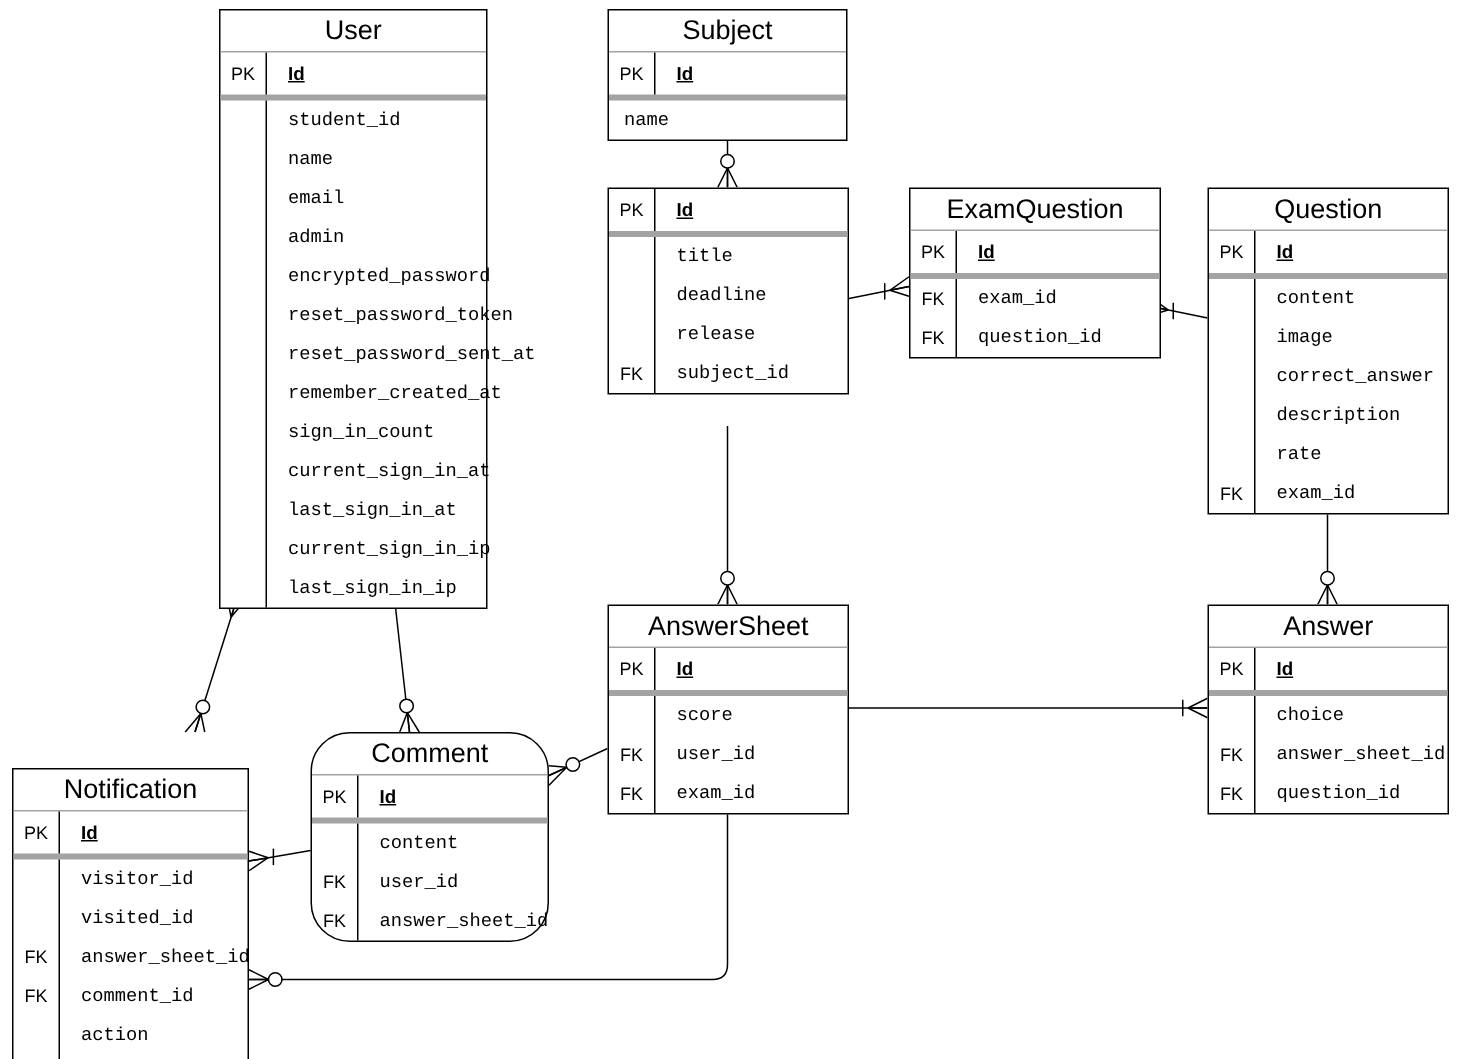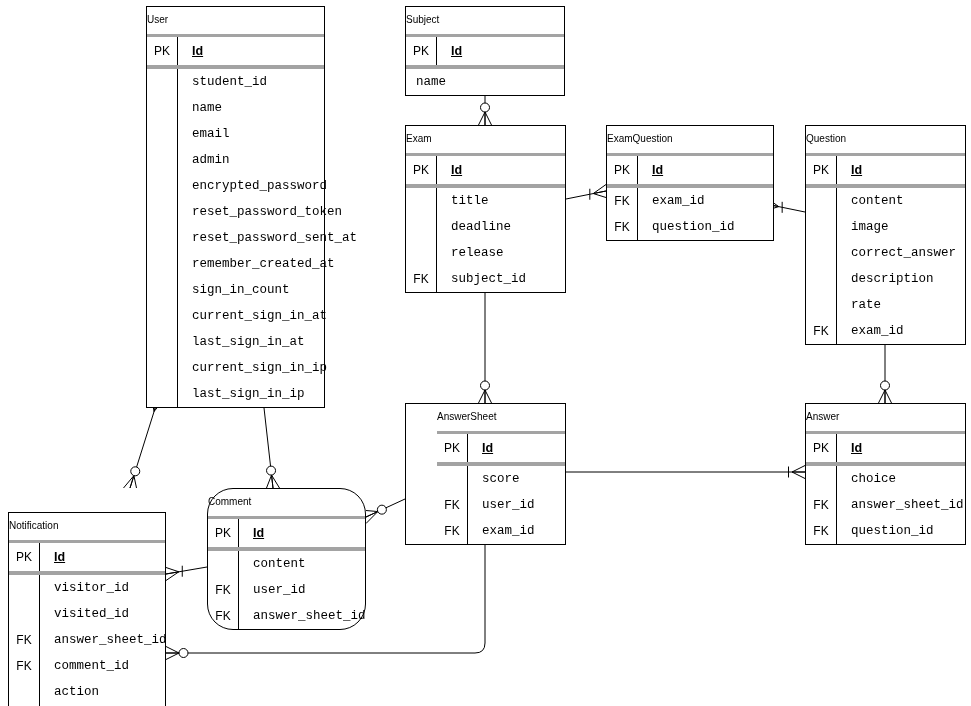--- a/index.html
+++ b/index.html
@@ -7,22 +7,22 @@
     position:relative; width:971px; height:706px; background:#ffffff;
     font-family:"Liberation Sans", sans-serif; color:#000;
     overflow:hidden;
   }
   #connector-layer { position:absolute; left:0; top:0; }
   .entity {
     position:absolute; background:#ffffff; border:1px solid #000;
     box-sizing:border-box;
   }
   .entity-title {
-    height:27px; line-height:26px; 
-    border-bottom:3px solid #a3a3a3; font-size:10px;
+    height:27px; line-height:26px; text-align:center;
+    border-bottom:1px solid #a3a3a3; font-size:18px;
   }
   .pk-row { display:flex; height:28px; border-bottom:4px solid #a3a3a3; }
   .key-cell {
     flex:0 0 31px; width:31px; border-right:1px solid #000;
     display:flex; align-items:center; justify-content:center;
     font-size:12px; box-sizing:border-box;
   }
   .pk-name {
     flex:1; padding-left:14px; font-size:12.5px; font-weight:bold;
     text-decoration:underline; display:flex; align-items:center;
@@ -172,21 +172,20 @@
           <div class="key-cell">PK</div>
           <div class="pk-name">Id</div>
         </div>
         <div class="fields">
           <div class="name-col nokey">
             <div class="f">name</div>
           </div>
         </div>
       </div>
       <div class="entity" style="left: 405px; top: 125px; width: 161px;">
-        <div class="entity-title">Exam</div>
         <div class="pk-row">
           <div class="key-cell">PK</div>
           <div class="pk-name">Id</div>
         </div>
         <div class="fields">
           <div class="key-col">
             <div class="k"></div>
             <div class="k"></div>
             <div class="k"></div>
             <div class="k">FK</div>
@@ -234,21 +233,21 @@
           <div class="name-col">
             <div class="f">content</div>
             <div class="f">image</div>
             <div class="f">correct_answer</div>
             <div class="f">description</div>
             <div class="f">rate</div>
             <div class="f">exam_id</div>
           </div>
         </div>
       </div>
-      <div class="entity" style="left: 405px; top: 403px; width: 161px; padding-left: 31px;">
+      <div class="entity" style="left: 405px; top: 403px; width: 161px;">
         <div class="entity-title">AnswerSheet</div>
         <div class="pk-row">
           <div class="key-cell">PK</div>
           <div class="pk-name">Id</div>
         </div>
         <div class="fields">
           <div class="key-col">
             <div class="k"></div>
             <div class="k">FK</div>
             <div class="k">FK</div>

